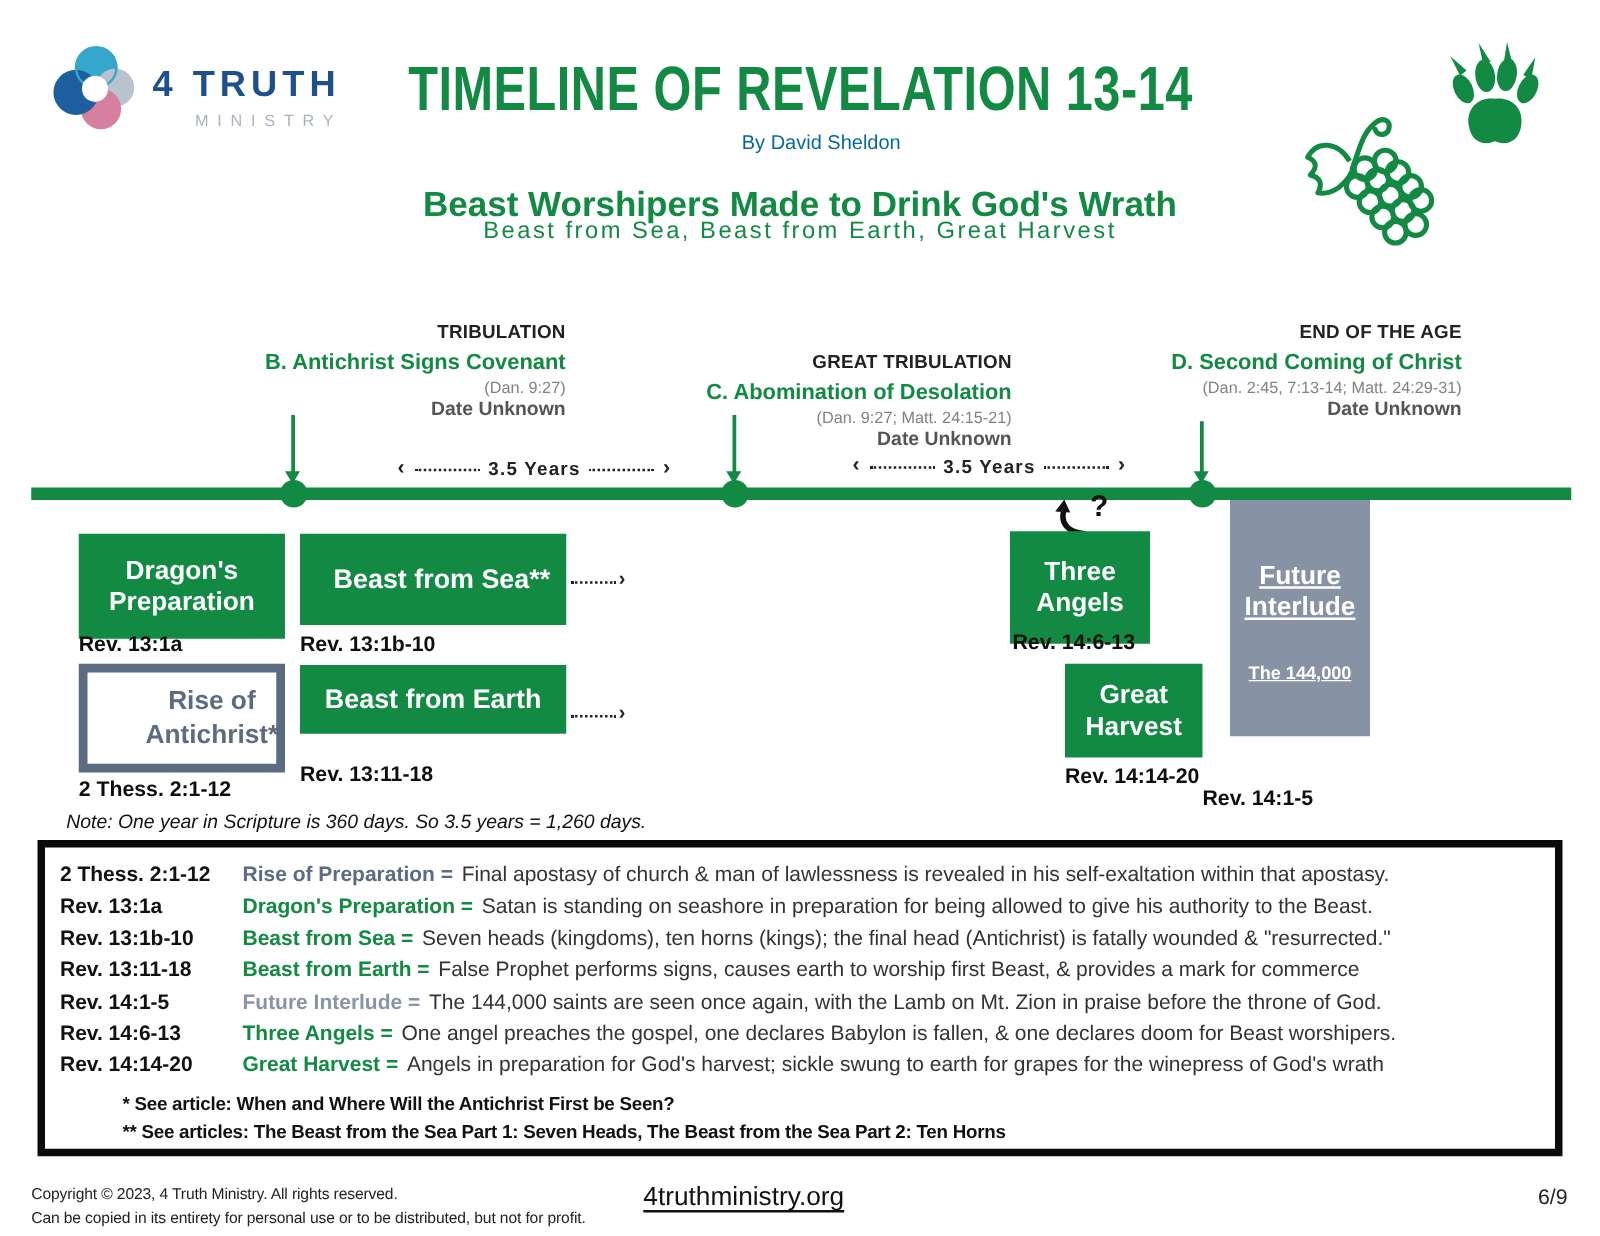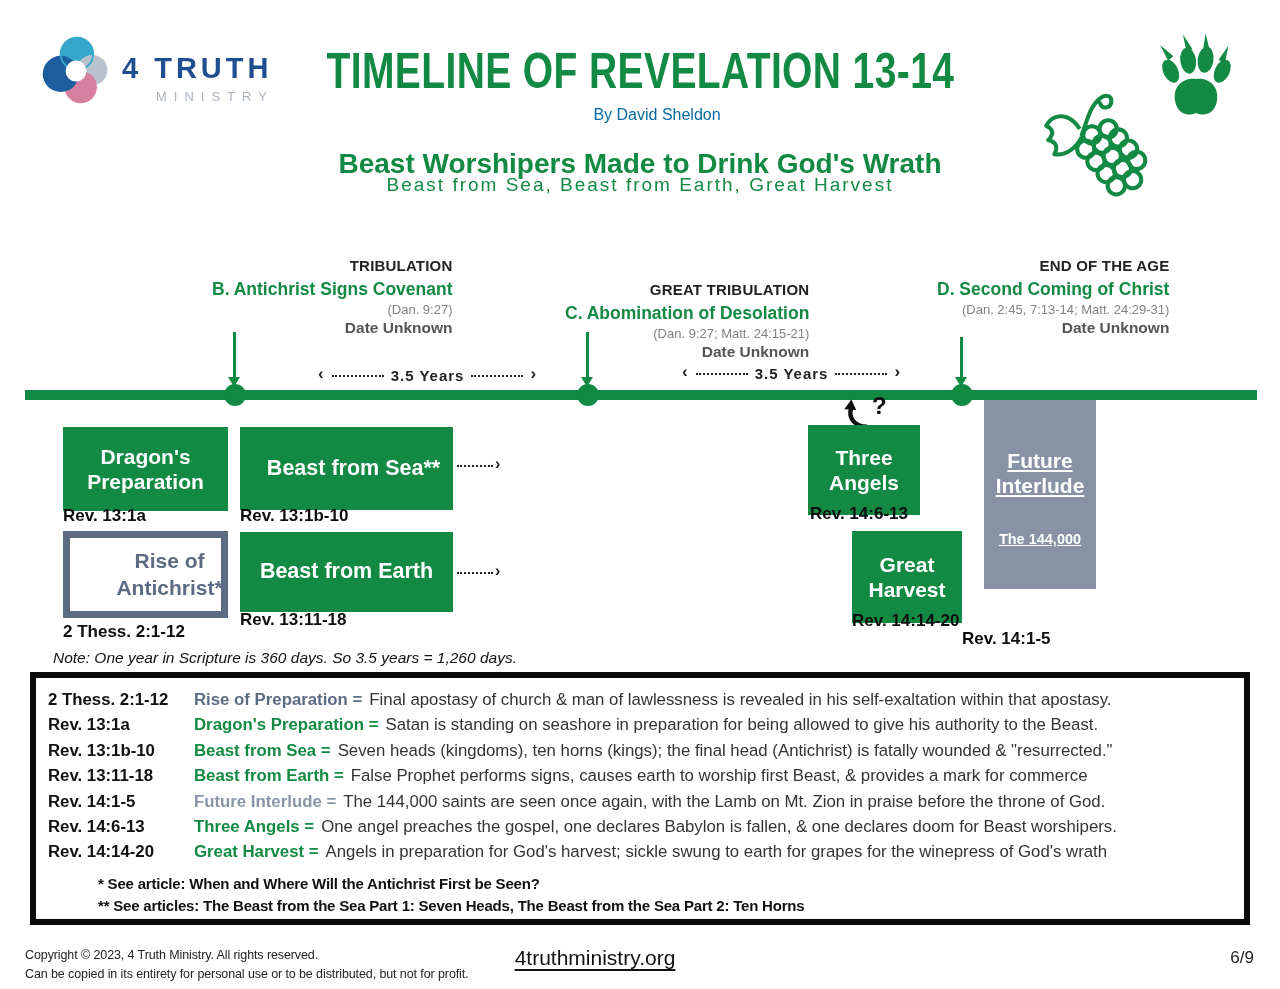--- a/index.html
+++ b/index.html
@@ -170,47 +170,47 @@
   </div>
 
   <div class="tl-bar"></div>
   <div class="tl-dot" style="left:224px;"></div>
   <div class="tl-dot" style="left:577px;"></div>
   <div class="tl-dot" style="left:951px;"></div>
 
   <div class="gbox" style="left:63px; top:427px; width:165px; height:84px; font-size:21px;">Dragon's Preparation</div>
   <div class="boxref" style="left:63px; top:506px;">Rev. 13:1a</div>
 
-  <div class="gbox" style="left:240px; top:427px; width:213px; height:83px; font-size:21.5px;padding-left:14px;">Beast from Sea**</div>
+  <div class="gbox" style="left:240px; top:427px; width:213px; height:73px; font-size:21.5px;padding-left:14px;">Beast from Sea**</div>
   <div class="dash-arrow" style="left:457px; top:458px;">
     <span class="dots"></span>
       <span class="chev">›</span>
   </div>
   <div class="boxref" style="left:240px; top:506px;">Rev. 13:1b-10</div>
 
   <div class="wbox" style="left:63px; top:531px; width:165px; height:87px; font-size:21px;padding-left:48px;">Rise of Antichrist*</div>
   <div class="boxref" style="left:63px; top:622px;">2 Thess. 2:1-12</div>
 
-  <div class="gbox" style="left:240px; top:532px; width:213px; height:80px; font-size:21.5px;">Beast from Earth</div>
+  <div class="gbox" style="left:240px; top:532px; width:213px; height:55px; font-size:21.5px;">Beast from Earth</div>
   <div class="dash-arrow" style="left:457px; top:565px;">
     <span class="dots"></span>
       <span class="chev">›</span>
   </div>
   <div class="boxref" style="left:240px; top:610px;">Rev. 13:11-18</div>
 
   <svg style="position:absolute; left:840px; top:398px; width:34px; height:32px;" viewBox="0 0 40 40">
     <path d="M32,36 C18,35 8,26 13,12" stroke="#111" stroke-width="5.5" fill="none" stroke-linecap="round"></path>
     <path d="M4,14 L13,2 L19,15 Z" fill="#111"></path>
   </svg>
   <div class="q-mark" style="left:872px; top:392px;">?</div>
 
   <div class="gbox" style="left:808px; top:425px; width:112px; height:90px; font-size:21px;">Three Angels</div>
   <div class="boxref" style="left:810px; top:504px;">Rev. 14:6-13</div>
 
-  <div class="gbox" style="left:852px; top:531px; width:110px; height:92px; font-size:21px;">Great Harvest</div>
+  <div class="gbox" style="left:852px; top:531px; width:110px; height:75px; font-size:21px;">Great Harvest</div>
   <div class="boxref" style="left:852px; top:611px;">Rev. 14:14-20</div>
 
   <div class="graybox" style="left:984px; top:400px; width:112px; height:189px;text-decoration:underline;">
     <div style="padding-top:48px; font-size:21px; font-weight:700; line-height:1.2;">Future Interlude</div>
     <div style="margin-top:32px; font-size:14.5px; font-weight:700; line-height:1.3;">The 144,000</div>
   </div>
   <div class="boxref" style="left:962px; top:629px;">Rev. 14:1-5</div>
 
   <div class="note">Note: One year in Scripture is 360 days. So 3.5 years = 1,260 days.</div>
 

